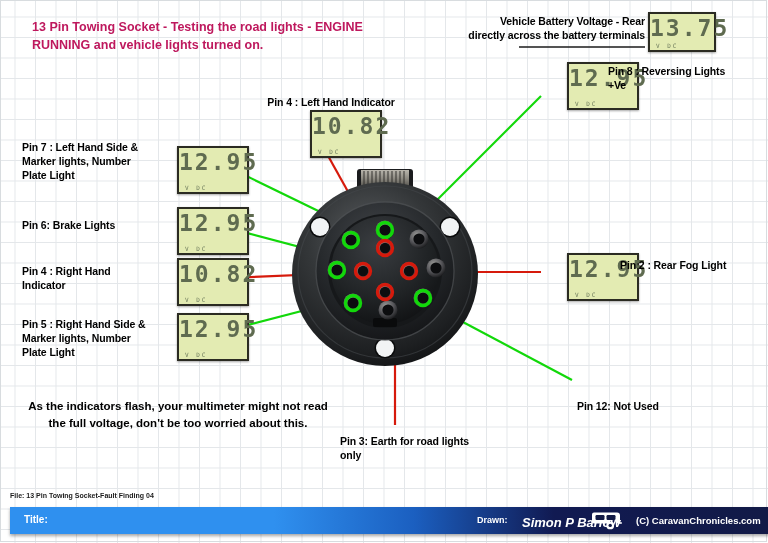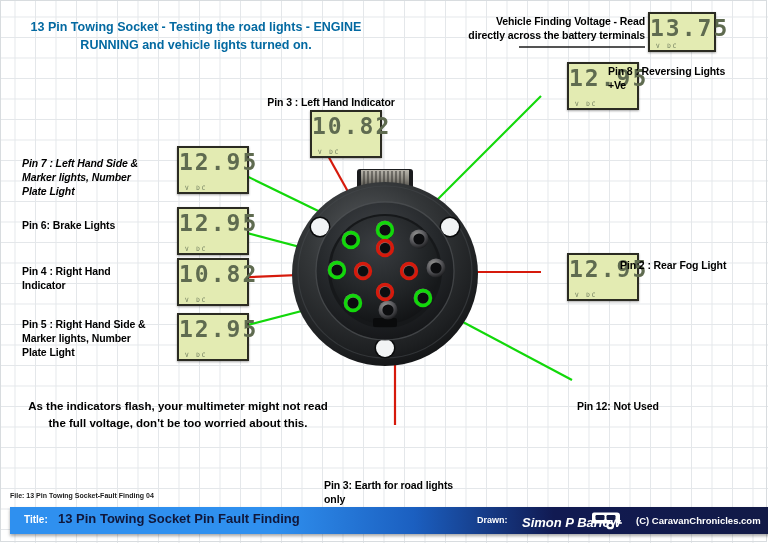--- a/index.html
+++ b/index.html
@@ -24,23 +24,22 @@
     border:1px solid #d8dcdf;box-sizing:border-box;pointer-events:none;
   }
 
   
   .lbl{
     position:absolute;
     font-size:10.5px;font-weight:bold;color:#000;
     line-height:14px;letter-spacing:-0.1px;
   }
   .title-main{
-    position:absolute;left:6px;top:18px;width:380px;
-    font-size:12.5px;font-weight:bold;color:#0369a1;line-height:18px;
-    text-align:center;
+    position:absolute;left:32px;top:18px;width:380px;
+    font-size:12.5px;font-weight:bold;color:#be185d;line-height:18px;
   }
   .note-blk{
     position:absolute;left:28px;top:398px;width:300px;
     font-size:11.5px;font-weight:bold;color:#000;line-height:17px;
     text-align:center;
   }
 
   
   .lcd{
     position:absolute;
@@ -236,34 +235,34 @@
     <circle cx="134" cy="130" r="7.5" stroke="#12d80a"></circle>
     <circle cx="96" cy="80" r="7.5" stroke="#d61a0c"></circle>
     <circle cx="74" cy="103" r="7.5" stroke="#d61a0c"></circle>
     <circle cx="120" cy="103" r="7.5" stroke="#d61a0c"></circle>
     <circle cx="96" cy="124" r="7.5" stroke="#d61a0c"></circle>
   </g>
 </svg>
 
 <div class="title-main">13 Pin Towing Socket - Testing the road lights - ENGINE RUNNING and vehicle lights turned on.</div>
 
-<div class="lbl" style="left:467px;top:14px;width:178px;text-align:right;">Vehicle Finding Voltage - Read directly across the battery terminals</div>
+<div class="lbl" style="left:467px;top:14px;width:178px;text-align:right;">Vehicle Battery Voltage - Rear directly across the battery terminals</div>
 
 <div class="lcd big" style="left:648px;top:12px;">
   <div class="digits">13.75</div>
   <div class="units">V DC</div>
 </div>
 
-<div class="lbl" style="left:256px;top:95px;width:150px;text-align:center;">Pin 3 : Left Hand Indicator</div>
+<div class="lbl" style="left:256px;top:95px;width:150px;text-align:center;">Pin 4 : Left Hand Indicator</div>
 <div class="lcd std" style="left:286px;top:110px;">
   <div class="digits">10.82</div>
   <div class="units">V DC</div>
 </div>
 
-<div class="lbl" style="left:22px;top:156px;width:130px;font-style:italic;">Pin 7 : Left Hand Side &amp; Marker lights, Number Plate Light</div>
+<div class="lbl" style="left:22px;top:140px;width:130px;">Pin 7 : Left Hand Side &amp; Marker lights, Number Plate Light</div>
 <div class="lcd std" style="left:153px;top:146px;">
   <div class="digits">12.95</div>
   <div class="units">V DC</div>
 </div>
 
 <div class="lbl" style="left:22px;top:218px;width:130px;">Pin 6: Brake Lights</div>
 <div class="lcd std" style="left:153px;top:207px;">
   <div class="digits">12.95</div>
   <div class="units">V DC</div>
 </div>
@@ -287,29 +286,28 @@
 <div class="lbl" style="left:608px;top:64px;width:130px;">Pin 8 : Reversing Lights +Ve</div>
 
 <div class="lcd std" style="left:543px;top:253px;">
   <div class="digits">12.95</div>
   <div class="units">V DC</div>
 </div>
 <div class="lbl" style="left:620px;top:258px;width:130px;">Pin 2 : Rear Fog Light</div>
 
 <div class="lbl" style="left:577px;top:375px;width:150px;margin-top:24px;">Pin 12: Not Used</div>
 
-<div class="lbl" style="left:324px;top:434px;width:130px;margin-top:44px;">Pin 3: Earth for road lights only</div>
+<div class="lbl" style="left:340px;top:434px;width:130px;">Pin 3: Earth for road lights only</div>
 
 <div class="note-blk">As the indicators flash, your multimeter might not read the full voltage, don't be too worried about this.</div>
 
 <div class="file-line">File: 13 Pin Towing Socket-Fault Finding 04</div>
 
 <div id="footbar">
   <span class="t-lab">Title:</span>
-  <span class="t-val">13 Pin Towing Socket Pin Fault Finding</span>
   <span class="drawn-lab">Drawn:</span>
   <span class="drawn-val">Simon P Barlow</span>
   <span class="cc">(C) CaravanChronicles.com</span>
 </div>
 
 <svg id="caravan-icon" width="30" height="22" viewBox="0 0 30 22">
   <path d="M2 3.5 h23 a3 3 0 0 1 3 3 v8 h-3.2 a3.6 3.6 0 0 0 -7.2 0 H2 a2 2 0 0 1 -2 -2 V5.5 a2 2 0 0 1 2 -2 z" fill="#ffffff"></path>
   <rect x="3.5" y="6" width="9" height="5" rx="1.2" fill="#121a46"></rect>
   <rect x="14.5" y="6" width="9" height="5" rx="1.2" fill="#121a46"></rect>
   <rect x="27.4" y="13.2" width="2.4" height="1.6" fill="#ffffff"></rect>

